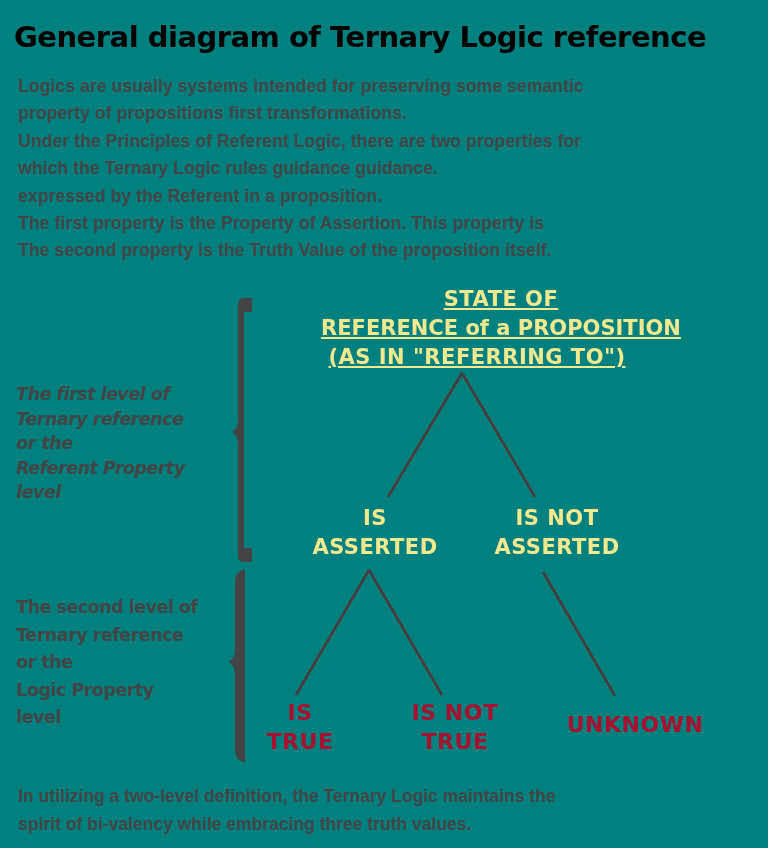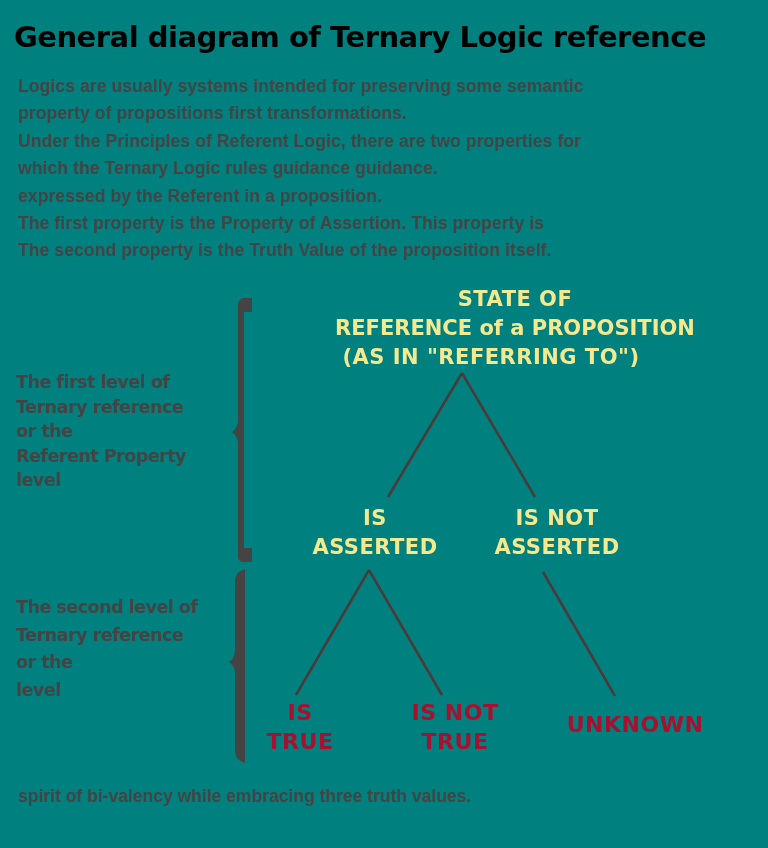--- a/index.html
+++ b/index.html
@@ -68,36 +68,37 @@
 
   <line x1="462" y1="373" x2="388" y2="497" stroke="#4a3a3a" stroke-width="2.5"></line>
   <line x1="462" y1="373" x2="535" y2="497" stroke="#4a3a3a" stroke-width="2.5"></line>
 
   <line x1="369" y1="570" x2="296" y2="695" stroke="#4a3a3a" stroke-width="2.5"></line>
   <line x1="369" y1="570" x2="442" y2="695" stroke="#4a3a3a" stroke-width="2.5"></line>
 
   <line x1="543" y1="572" x2="615" y2="696" stroke="#4a3a3a" stroke-width="2.5"></line>
 </svg>
 
-<div class="level-label" style="top:370px;">
+<div class="level-label" style="top:382px;font-style:italic;">
   <div>The first level of</div>
   <div>Ternary reference</div>
   <div>or the</div>
   <div>Referent Property</div>
   <div>level</div>
 </div>
 
 <div class="level-label" style="top:594px; line-height:27.5px;">
   <div>The second level of</div>
   <div>Ternary reference</div>
   <div>or the</div>
+  <div>Logic Property</div>
   <div>level</div>
 </div>
 
-<div class="node yellow" style="left:270px; top:285px; width:490px;">
+<div class="node yellow" style="left:256px; top:285px; width:490px;text-decoration:underline;">
   <div>STATE OF</div>
   <div style="letter-spacing:0px;">REFERENCE of a PROPOSITION</div>
   <div style="margin-left:-48px;">(AS IN "REFERRING TO")</div>
 </div>
 
 <div class="node yellow" style="left:290px; top:504px; width:170px;">
   <div>IS</div>
   <div>ASSERTED</div>
 </div>
 
@@ -114,14 +115,15 @@
 <div class="node red" style="left:395px; top:698px; width:120px;">
   <div>IS NOT</div>
   <div>TRUE</div>
 </div>
 
 <div class="node red" style="left:550px; top:710px; width:170px;">
   <div>UNKNOWN</div>
 </div>
 
 <div class="outro">
+  <div>In utilizing a two-level definition, the Ternary Logic maintains the</div>
   <div>spirit of bi-valency while embracing three truth values.</div>
 </div>
 
 </body></html>

